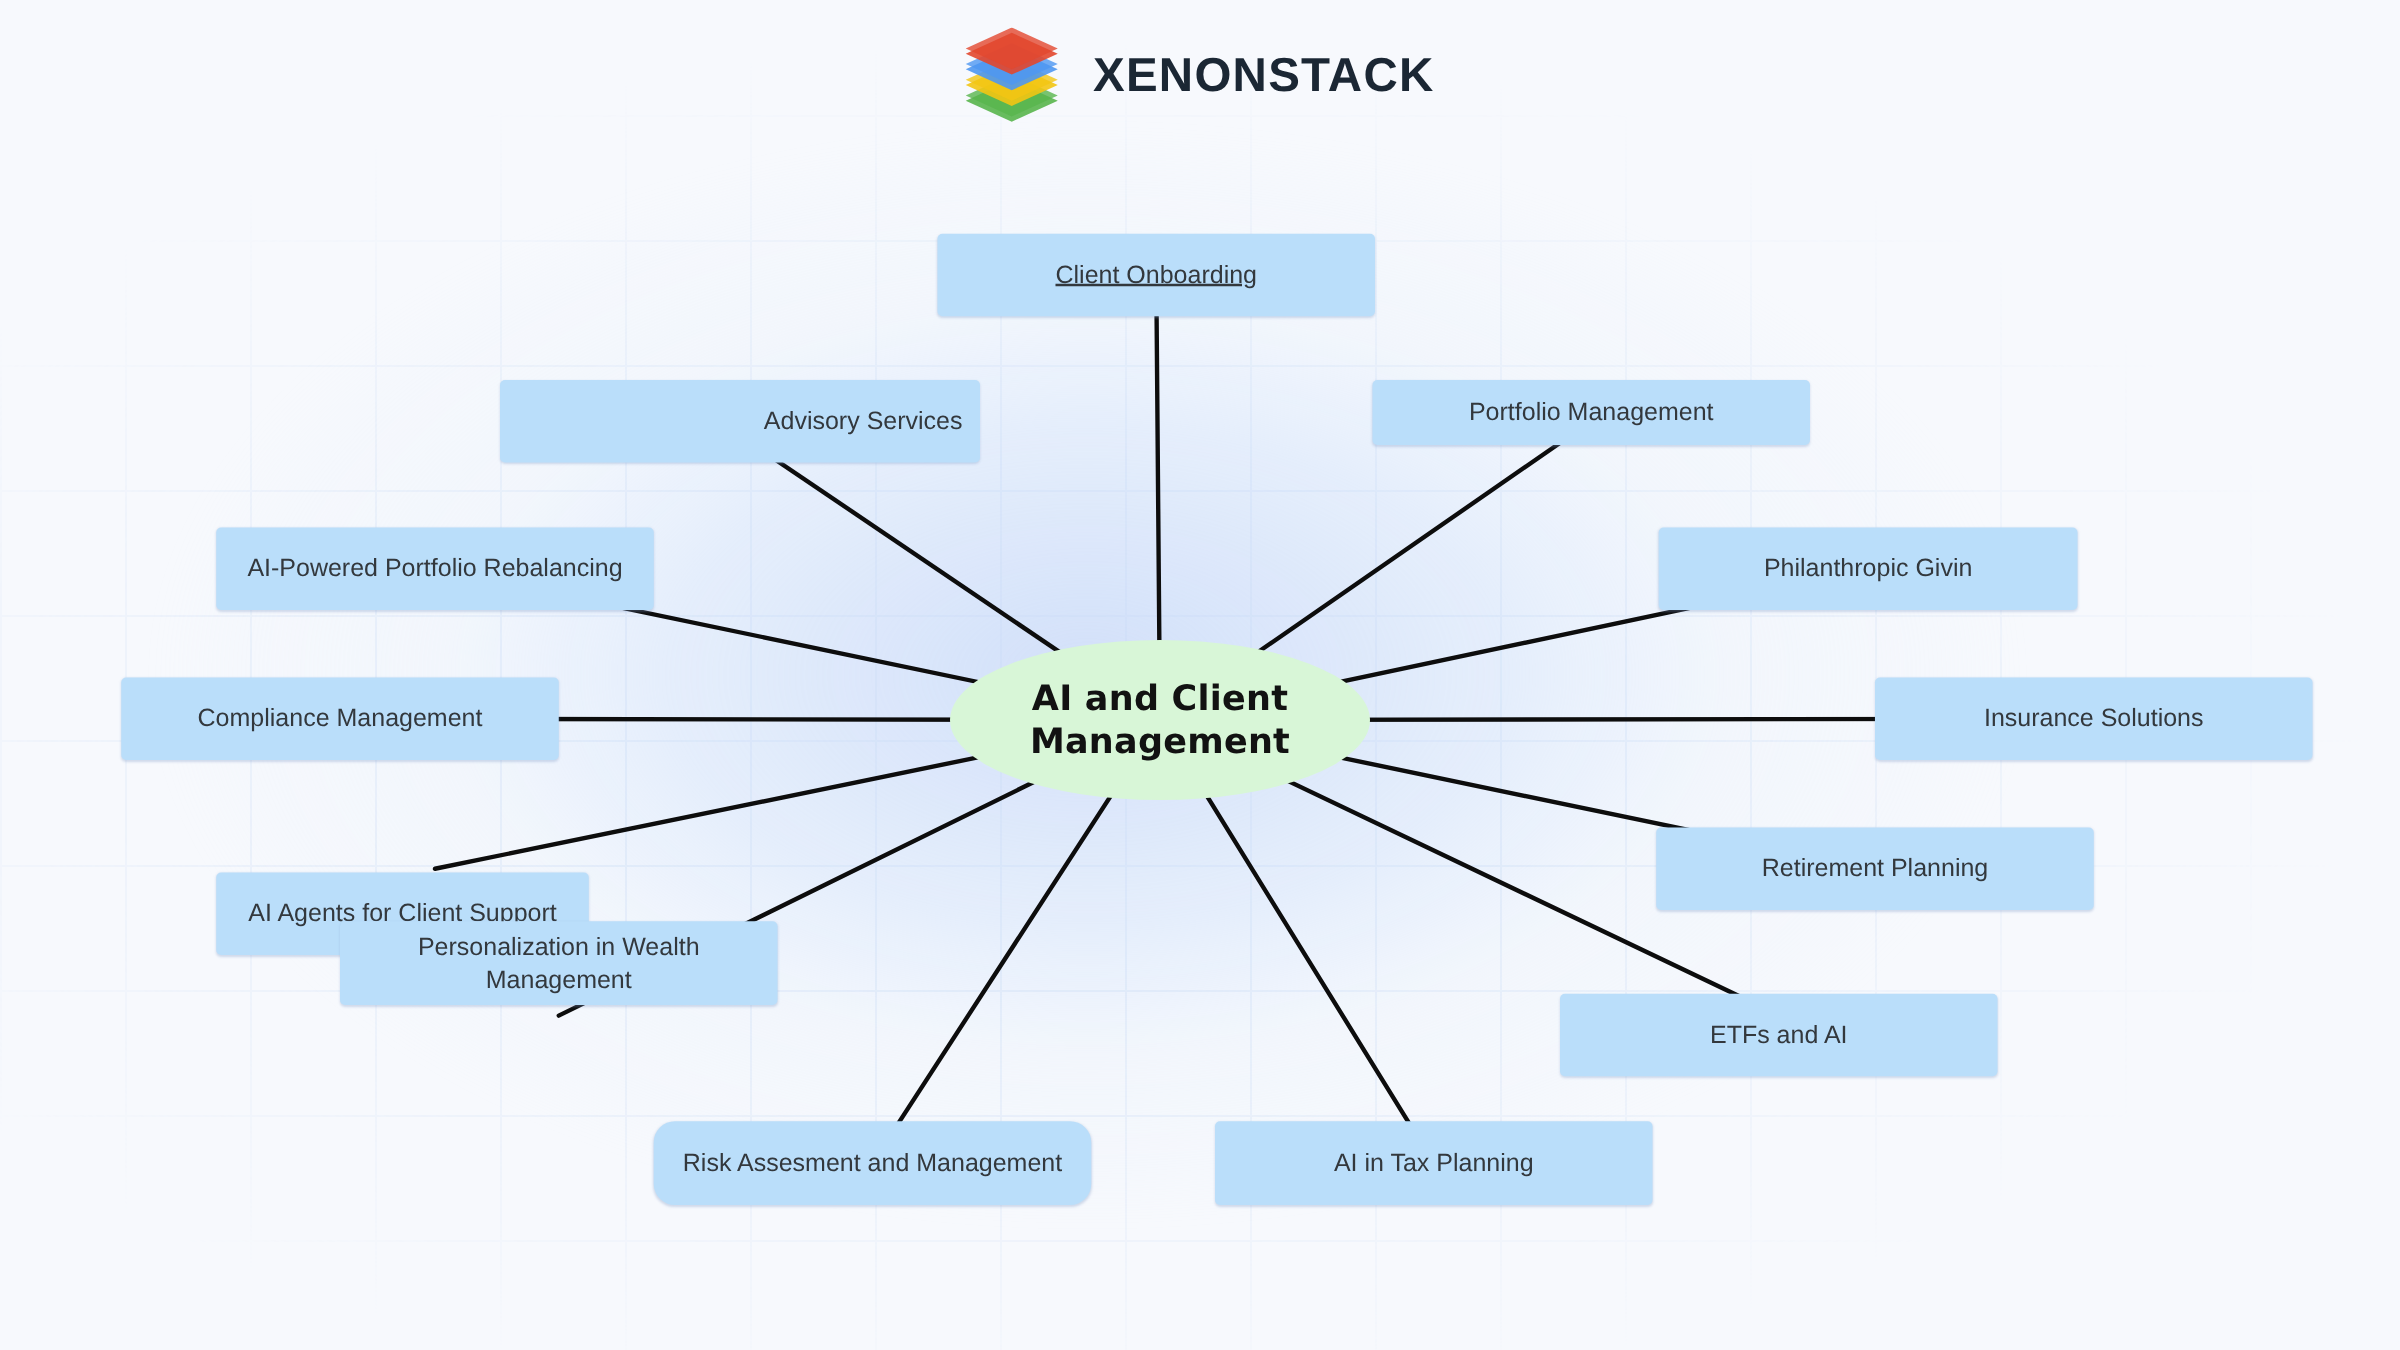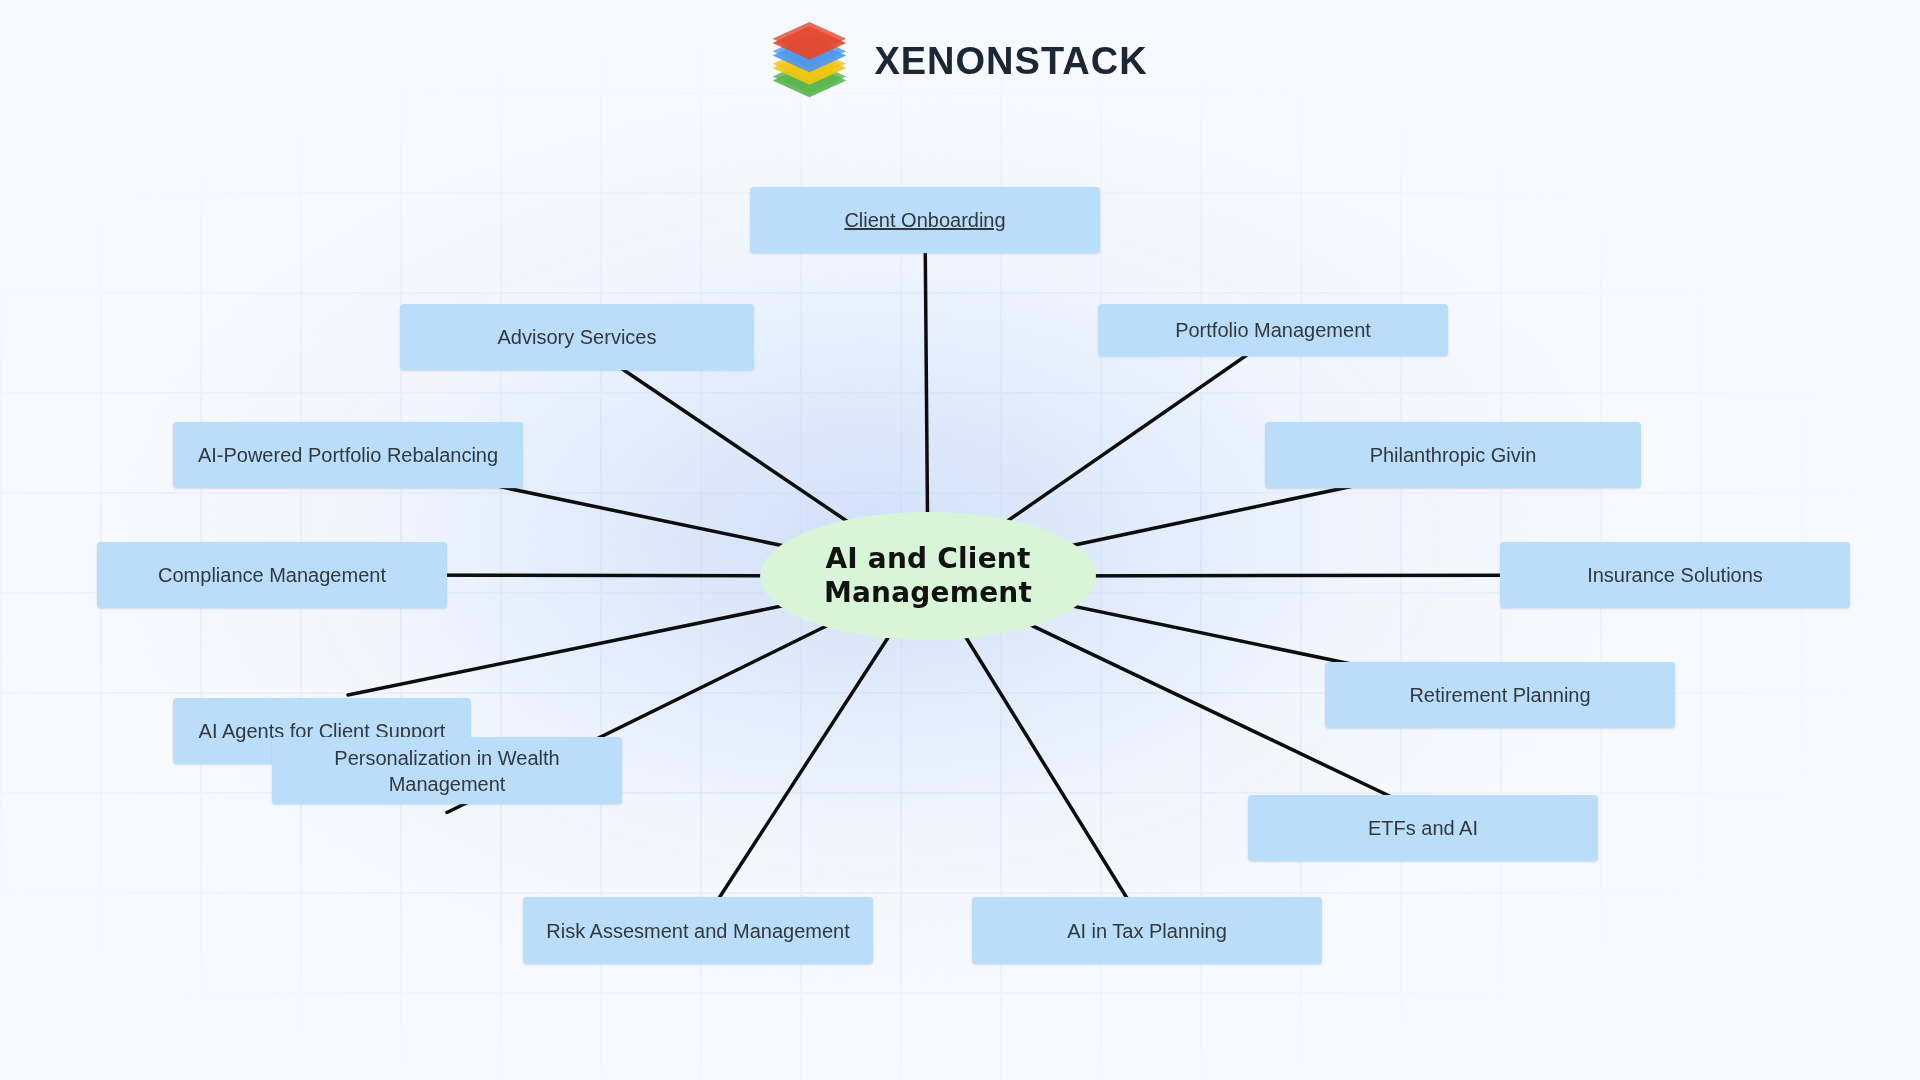--- a/index.html
+++ b/index.html
@@ -89,51 +89,51 @@
     <line x1="928" y1="576" x2="447" y2="812.5" stroke="#0d0d0d" stroke-width="3.5" stroke-linecap="round"></line>
     <line x1="928" y1="576" x2="1423" y2="812" stroke="#0d0d0d" stroke-width="3.5" stroke-linecap="round"></line>
     <line x1="928" y1="576" x2="698" y2="930.5" stroke="#0d0d0d" stroke-width="3.5" stroke-linecap="round"></line>
     <line x1="928" y1="576" x2="1147" y2="930.5" stroke="#0d0d0d" stroke-width="3.5" stroke-linecap="round"></line>
   </svg>
 
 <div id="nodes">
     <div class="node" style="left: 750px; top: 187px; width: 350px; height: 66px; text-decoration: underline;">
       <span>Client Onboarding</span>
     </div>
-    <div class="node" style="left: 400px; top: 304px; width: 354px; height: 66px;">
+    <div class="node" style="left: 400px; top: 304px; width: 384px; height: 66px; justify-content: flex-end;">
       <span>Advisory Services</span>
     </div>
     <div class="node" style="left: 1098px; top: 304px; width: 350px; height: 52px;">
       <span>Portfolio Management</span>
     </div>
     <div class="node" style="left: 173px; top: 422px; width: 350px; height: 66px;">
       <span>AI-Powered Portfolio Rebalancing</span>
     </div>
-    <div class="node" style="left: 1265px; top: 422px; width: 376px; height: 66px;">
+    <div class="node" style="left: 1327px; top: 422px; width: 335px; height: 66px;">
       <span>Philanthropic Givin</span>
     </div>
     <div class="node" style="left: 97px; top: 542px; width: 350px; height: 66px;">
       <span>Compliance Management</span>
     </div>
     <div class="node" style="left: 1500px; top: 542px; width: 350px; height: 66px;">
       <span>Insurance Solutions</span>
     </div>
     <div class="node" style="left: 173px; top: 662px; width: 298px; height: 66px; margin-top: 36px;">
       <span>AI Agents for Client Support</span>
     </div>
     <div class="node" style="left: 1325px; top: 662px; width: 350px; height: 66px;">
       <span>Retirement Planning</span>
     </div>
     <div class="node" style="left: 272px; top: 737px; width: 350px; height: 67px;">
       <span>Personalization in Wealth Management</span>
     </div>
     <div class="node" style="left: 1248px; top: 779px; width: 350px; height: 66px; margin-top: 16px;">
       <span>ETFs and AI</span>
     </div>
-    <div class="node" style="left: 523px; top: 897px; width: 350px; height: 67px;">
+    <div class="node" style="left: 523px; top: 897px; width: 350px; height: 67px; border-radius: 17px;">
       <span>Risk Assesment and Management</span>
     </div>
     <div class="node" style="left: 972px; top: 897px; width: 350px; height: 67px;">
       <span>AI in Tax Planning</span>
     </div>
   </div>
 
 <div class="center-ellipse">
   <span class="center-label">AI and Client Management</span>
 </div>

